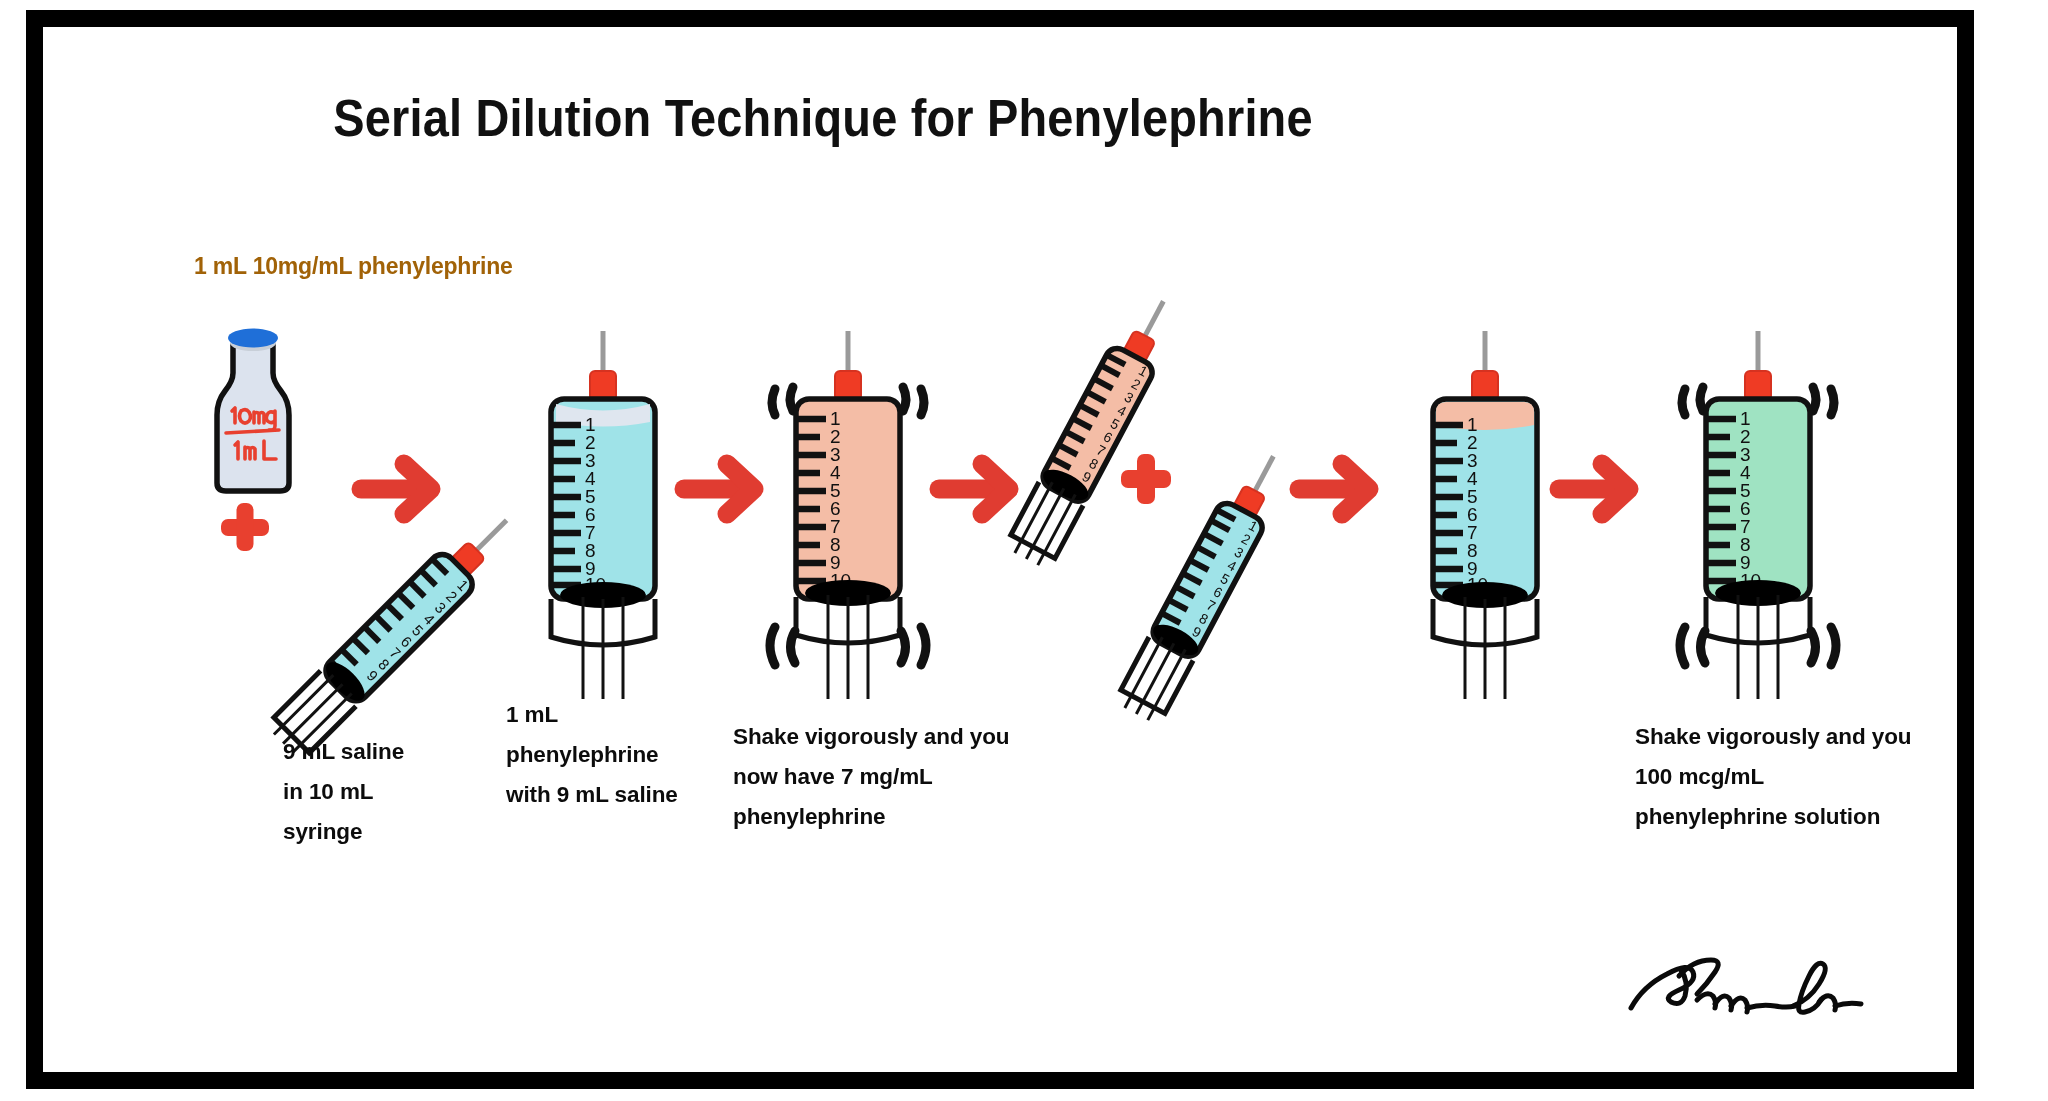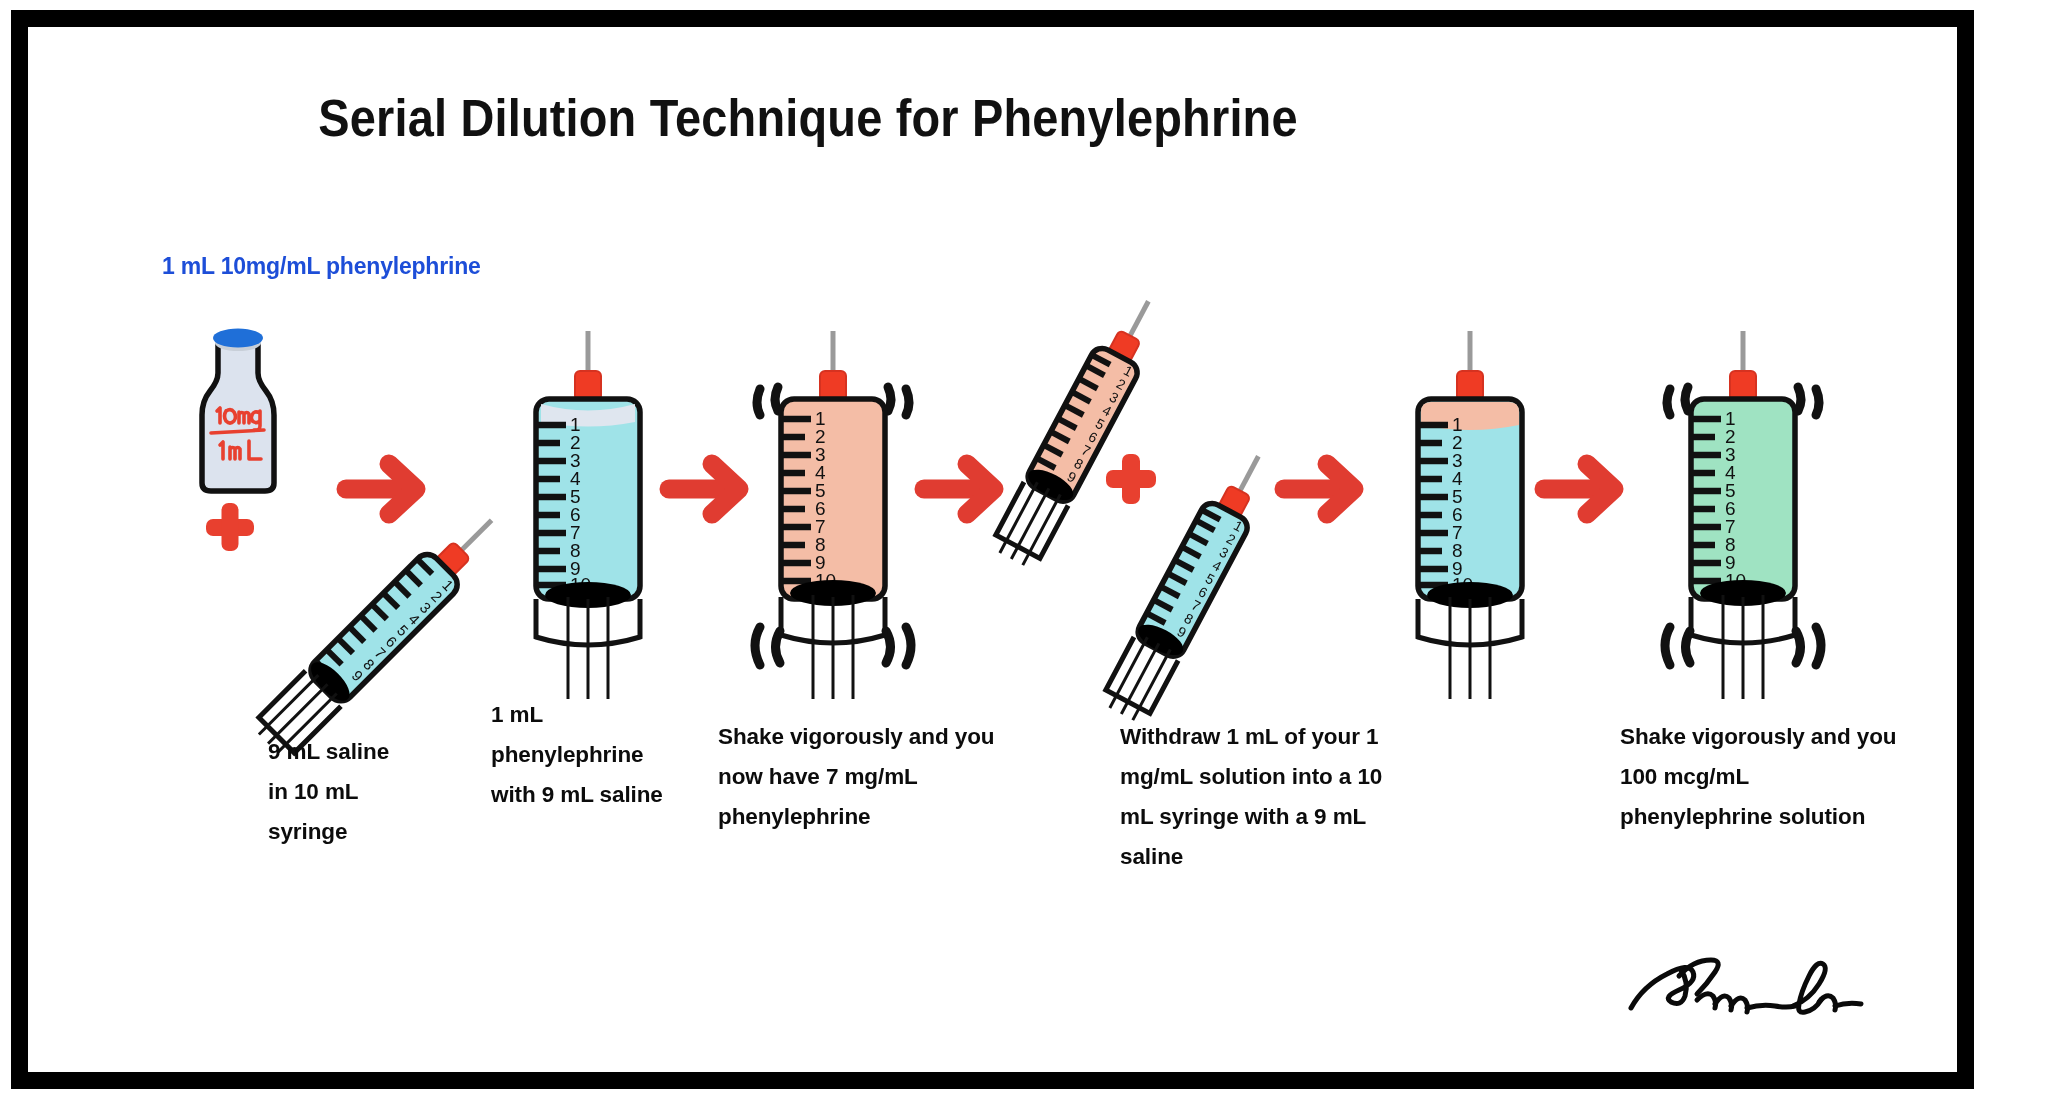--- a/index.html
+++ b/index.html
@@ -15,21 +15,21 @@
     overflow: hidden;
   }
 
   
   #poster {
     position: relative;
     width: 1988px;
     height: 1101px;
     box-sizing: border-box;
     background: #ffffff;
-    padding: 10px 14px 12px 11px;
+    padding: 10px 14px 12px 26px;
   }
   #frame {
     position: relative;
     width: 100%;
     height: 100%;
     box-sizing: border-box;
     border: 17px solid #000000;
     background: #ffffff;
     overflow: hidden;
   }
@@ -68,23 +68,24 @@
     color: #0c0c0c;
     letter-spacing: -0.1px;
   }
   .caption div { white-space: nowrap; }
 
   .toplabel {
     position: absolute;
     font-family: "Liberation Sans", sans-serif;
     font-size: 23px;
     font-weight: bold;
-    color: #1d4ed8;
+    color: #a16207;
     white-space: nowrap;
     letter-spacing: -0.2px;
+    margin-left: 17px;
   }
 
   
   #signature {
     position: absolute;
     right: 84px;
     bottom: 46px;
     width: 250px;
     height: 80px;
   }
@@ -387,26 +388,20 @@
             </g>
             <ellipse cx="44" cy="25" rx="11" ry="25" fill="#000000"></ellipse>
             <path d="M34 0 L-26 0 L-26 50 L34 50" fill="none" stroke="#111111" stroke-width="5"></path>
             <line x1="40" y1="12" x2="-40" y2="12" stroke="#111111" stroke-width="3"></line>
             <line x1="40" y1="25" x2="-40" y2="25" stroke="#111111" stroke-width="3"></line>
             <line x1="40" y1="38" x2="-40" y2="38" stroke="#111111" stroke-width="3"></line>
           </g>
         </svg>
       </div>
 
-      <div class="caption" style="left:1092px; top:690px;">
-        <div>Withdraw 1 mL of your 1</div>
-        <div>mg/mL solution into a 10</div>
-        <div>mL syringe with a 9 mL</div>
-        <div>saline</div>
-      </div>
 
       <div class="abs" style="left:1250px; top:415px;">
         <svg width="95" height="95" viewBox="0 0 95 95">
           <g stroke="#e03c31" stroke-width="19" stroke-linecap="round" stroke-linejoin="round" fill="none">
             <line x1="6" y1="47" x2="72" y2="47"></line>
             <polyline points="49,22 76,47 49,72"></polyline>
           </g>
         </svg>
       </div>
 

